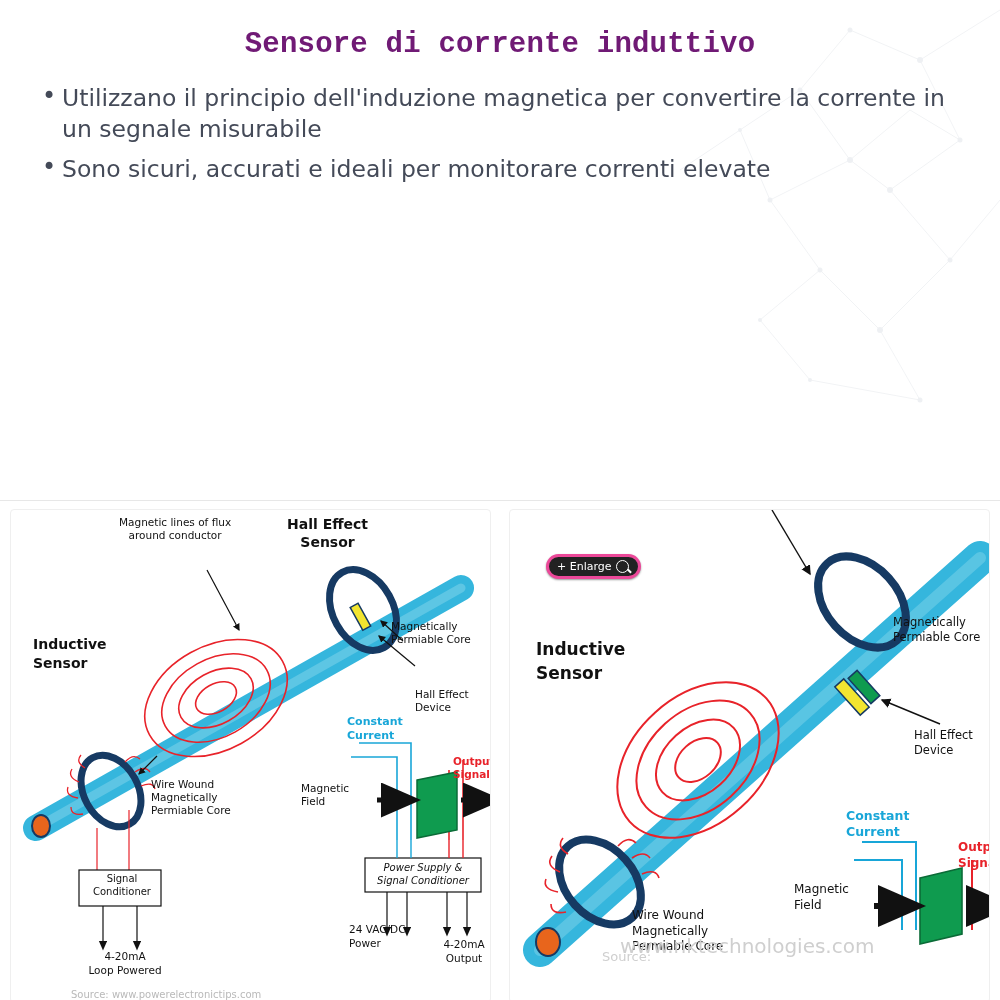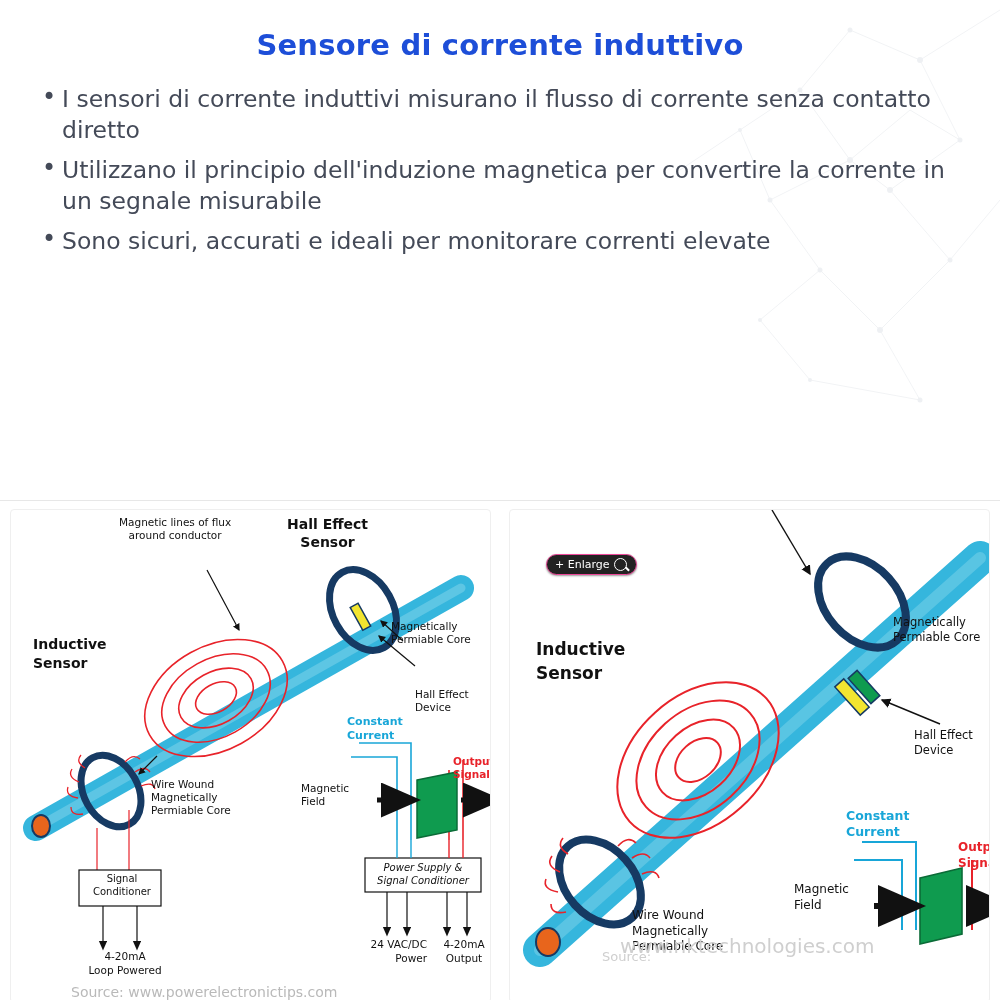--- a/index.html
+++ b/index.html
@@ -10,23 +10,24 @@
     color:#3a3f4a;
     position:relative;
     overflow:hidden;
   }
   
   .decor{position:absolute;top:0;right:0;width:380px;height:420px;opacity:.35;pointer-events:none;}
   .title{
     text-align:center;
     font-size:29px;
     font-weight:700;
-    color:#1d4ed8;
+    color:#701a75;
     padding-top:28px;
     letter-spacing:.2px;
+    font-family:Liberation Mono, monospace;
   }
   .bullets{
     margin:22px 40px 0 40px;
     font-size:23.5px;
     line-height:1.30;
     color:#444a58;
   }
   .bullets li{
     margin-bottom:10px;
     list-style:none;
@@ -63,31 +64,31 @@
   }
   .fig.left{width:480px;height:492px;}
   .fig.right{width:480px;height:492px;}
 
   .lbl{position:absolute;font-family:"DejaVu Sans",sans-serif;color:#111;}
   .bold{font-weight:700;}
   .red{color:#e8232a;}
   .cyan{color:#18a6d8;}
   .src{
     position:absolute;bottom:2px;left:60px;
-    font-size:14px;color:#b9b9b9;
+    font-size:10px;color:#b9b9b9;
   }
   .src2{
     position:absolute;bottom:44px;left:110px;
     font-size:20px;color:#cfcfcf;
   }
   .enlarge{
     position:absolute;left:36px;top:44px;
     background:#222;color:#fff;border-radius:14px;
     font-size:11px;padding:3px 9px 3px 8px;
-    border:1px solid #ec4899;
+    border:3px solid #ec4899;
     display:flex;align-items:center;gap:4px;
     box-shadow:0 1px 2px rgba(0,0,0,.4);
   }
   .enlarge .mag{
     width:11px;height:11px;border:1.6px solid #fff;border-radius:50%;
     position:relative;display:inline-block;
   }
   .enlarge .mag:after{
     content:"";position:absolute;width:5px;height:1.6px;background:#fff;
     right:-4px;bottom:0px;transform:rotate(45deg);
@@ -122,21 +123,20 @@
     <circle cx="140" cy="320" r="2"></circle>
       <circle cx="190" cy="380" r="2"></circle>
     <circle cx="300" cy="400" r="2.5"></circle>
       <circle cx="120" cy="130" r="2"></circle>
   </g>
 </svg>
 
 <div class="title">Sensore di corrente induttivo</div>
 
 <ul class="bullets">
-  <li>I sensori di corrente induttivi misurano il flusso di corrente senza contatto diretto</li>
   <li>Utilizzano il principio dell'induzione magnetica per convertire la corrente in un segnale misurabile</li>
   <li>Sono sicuri, accurati e ideali per monitorare correnti elevate</li>
 </ul>
 
 <div class="figures">
 
   <div class="fig left">
     <svg width="480" height="492" viewBox="0 0 480 492">
 
       <g>
@@ -262,21 +262,21 @@
       <span>Conditioner</span>
     </div>
     <div class="lbl" style="left:358px;top:351px;width:108px;font-size:10px;line-height:1.3;text-align:center;font-style:italic;">
       <span>Power Supply &amp;</span><br>
       <span>Signal Conditioner</span>
     </div>
     <div class="lbl" style="left:62px;top:440px;width:104px;font-size:10.5px;line-height:1.3;text-align:center;">
       <span>4-20mA</span><br>
       <span>Loop Powered</span>
     </div>
-    <div class="lbl" style="left:338px;top:428px;width:78px;font-size:10.5px;line-height:1.3;text-align:right;">
+    <div class="lbl" style="left:338px;top:413px;width:78px;font-size:10.5px;line-height:1.3;text-align:left;">
       <span>24 VAC/DC</span><br>
       <span>Power</span>
     </div>
     <div class="lbl" style="left:418px;top:428px;width:70px;font-size:10.5px;line-height:1.3;text-align:center;">
       <span>4-20mA</span><br>
       <span>Output</span>
     </div>
     <div class="src">Source: www.powerelectronictips.com</div>
   </div>
 

